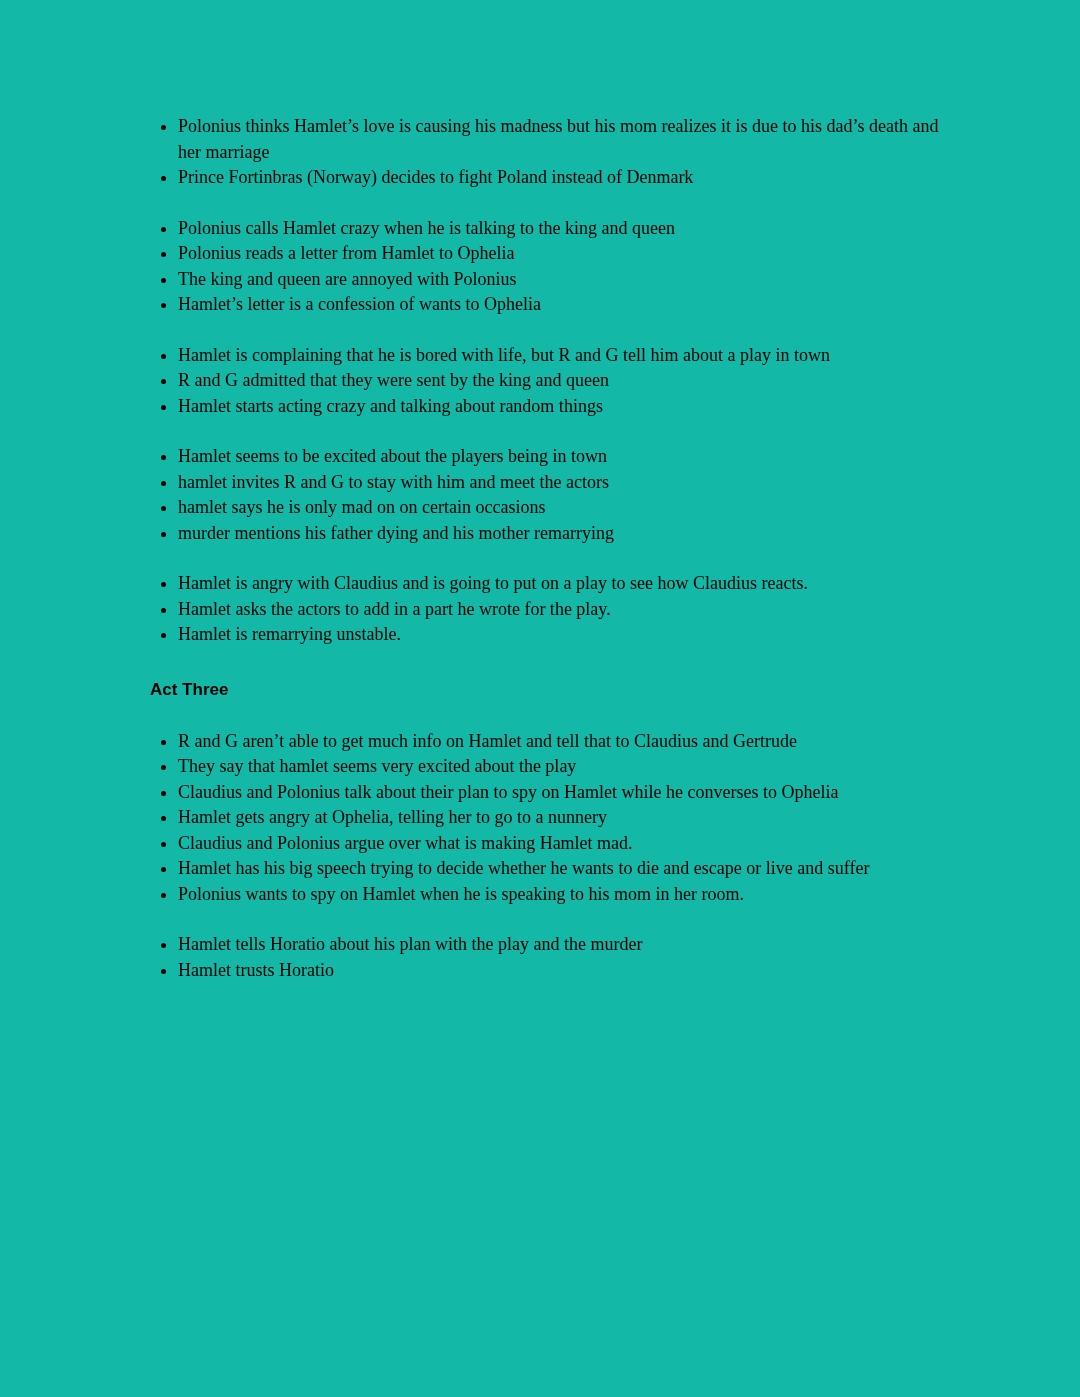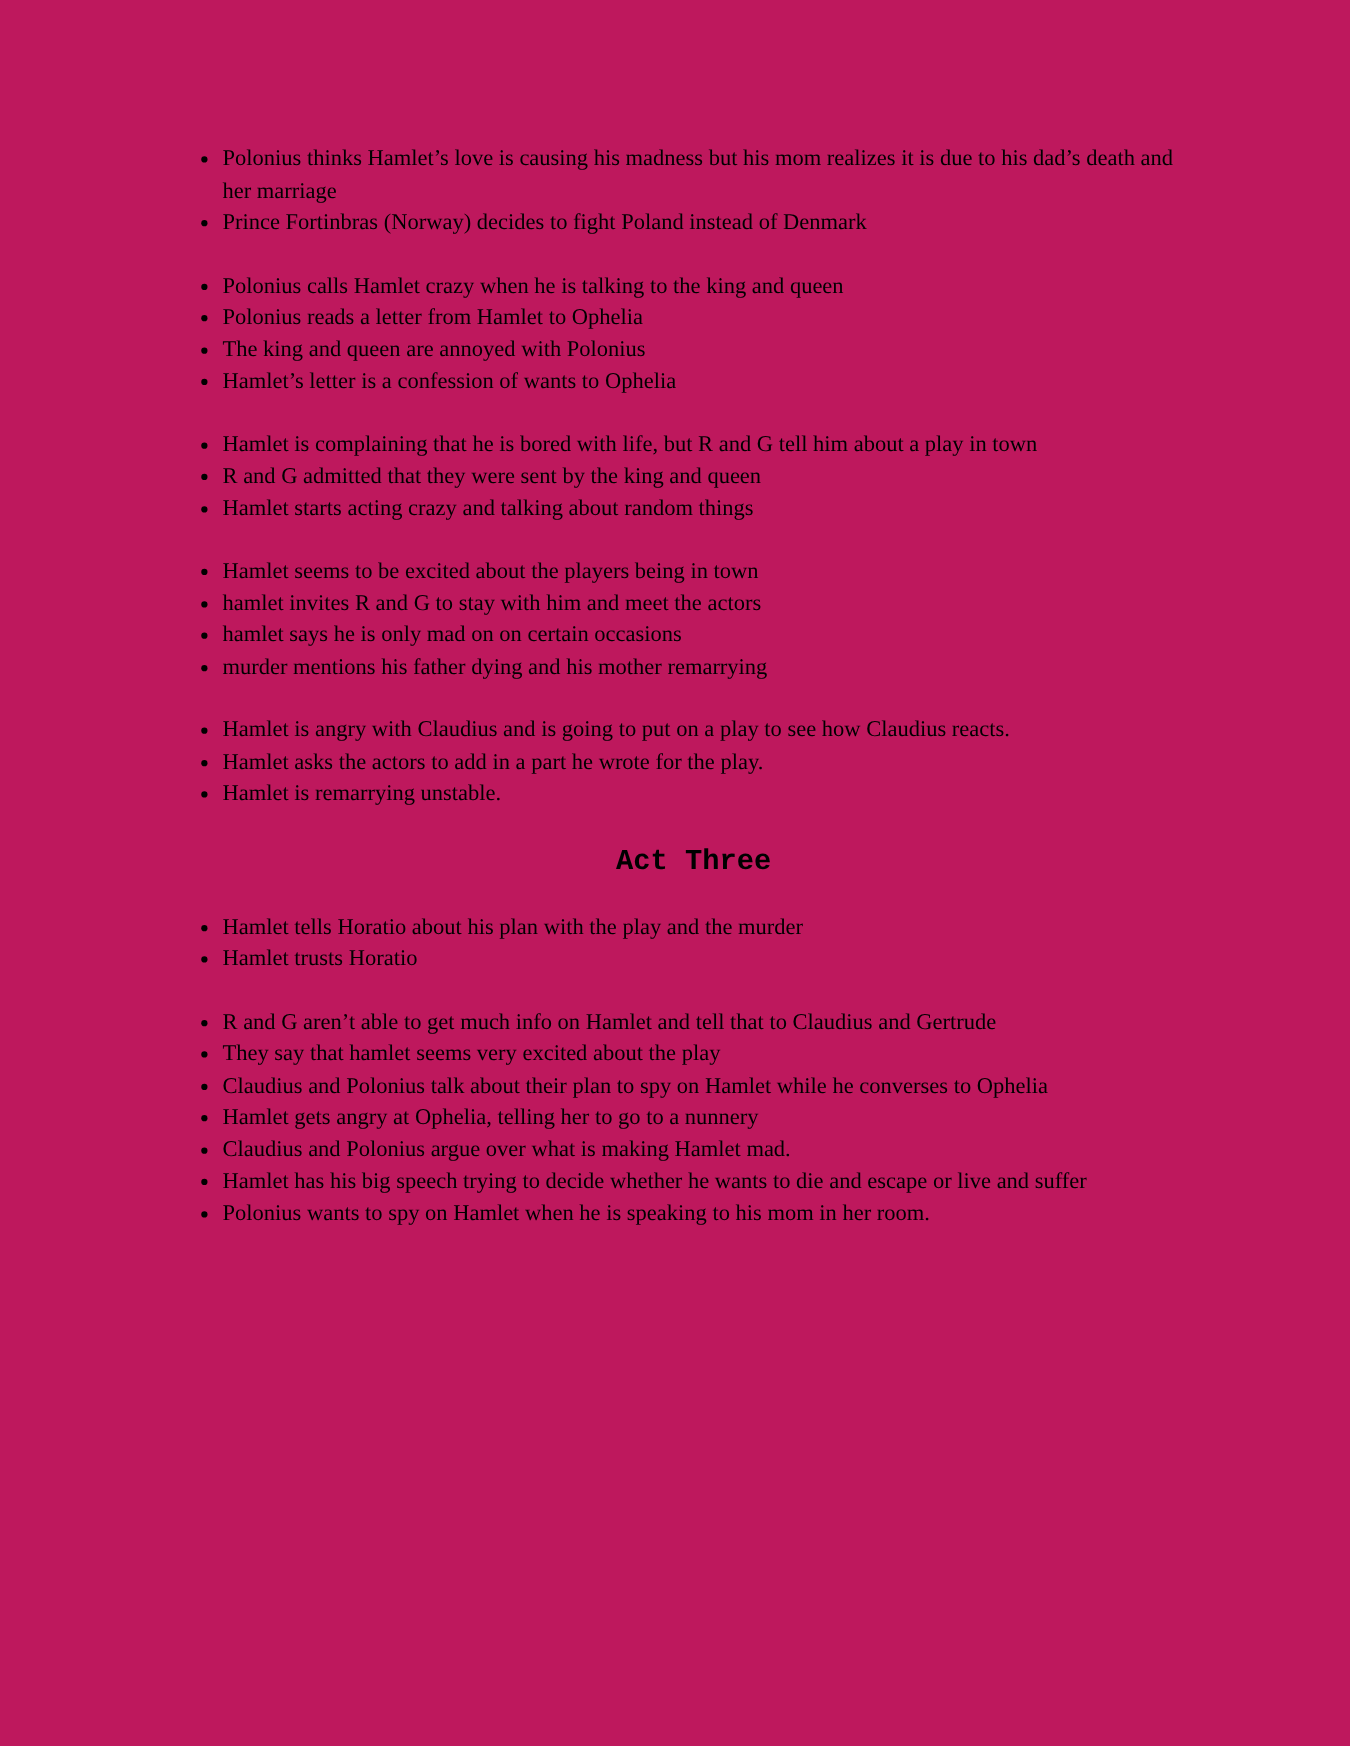--- a/index.html
+++ b/index.html
@@ -12,40 +12,40 @@
     min-height: 1397px;
     font-family: "Liberation Serif", serif;
     color: #000000;
     -webkit-font-smoothing: antialiased;
   }
   .doc-page {
     box-sizing: border-box;
     width: 1080px;
     min-height: 1397px;
     padding: 114px 120px 60px 150px;
-    background: #be185d;
+    background: #14b8a6;
   }
   ul.bullet-group {
     margin: 0 0 25px 0;
     padding: 0 0 0 28px;
     list-style: disc outside;
   }
   ul.bullet-group li {
     font-size: 18px;
     line-height: 25.5px;
     margin: 0;
     padding: 0;
   }
   h1.doc-heading {
-    font-size: 23px;
+    font-size: 17px;
     line-height: 33px;
     font-weight: bold;
-    text-align: center;
+    text-align: left;
     margin: 22px 0 23px 0;
-    font-family: Liberation Mono, monospace;
+    font-family: Liberation Sans, sans-serif;
   }
 </style>
 </head>
 <body>
 
 <div class="doc-page">
   <div>
       <ul class="bullet-group">
         <li>Polonius thinks Hamlet’s love is causing his madness but his mom realizes it is due to his dad’s death and her marriage</li>
         <li>Prince Fortinbras (Norway) decides to fight Poland instead of Denmark</li>
@@ -67,26 +67,26 @@
         <li>hamlet says he is only mad on on certain occasions</li>
         <li>murder mentions his father dying and his mother remarrying</li>
       </ul>
       <ul class="bullet-group">
         <li>Hamlet is angry with Claudius and is going to put on a play to see how Claudius reacts.</li>
         <li>Hamlet asks the actors to add in a part he wrote for the play.</li>
         <li>Hamlet is remarrying unstable.</li>
       </ul>
       <h1 class="doc-heading">Act Three</h1>
       <ul class="bullet-group">
-        <li>Hamlet tells Horatio about his plan with the play and the murder</li>
-        <li>Hamlet trusts Horatio</li>
-      </ul>
-      <ul class="bullet-group">
         <li>R and G aren’t able to get much info on Hamlet and tell that to Claudius and Gertrude</li>
         <li>They say that hamlet seems very excited about the play</li>
         <li>Claudius and Polonius talk about their plan to spy on Hamlet while he converses to Ophelia</li>
         <li>Hamlet gets angry at Ophelia, telling her to go to a nunnery</li>
         <li>Claudius and Polonius argue over what is making Hamlet mad.</li>
         <li>Hamlet has his big speech trying to decide whether he wants to die and escape or live and suffer</li>
         <li>Polonius wants to spy on Hamlet when he is speaking to his mom in her room.</li>
       </ul>
+      <ul class="bullet-group">
+        <li>Hamlet tells Horatio about his plan with the play and the murder</li>
+        <li>Hamlet trusts Horatio</li>
+      </ul>
     </div>
 </div>
 
 </body></html>

